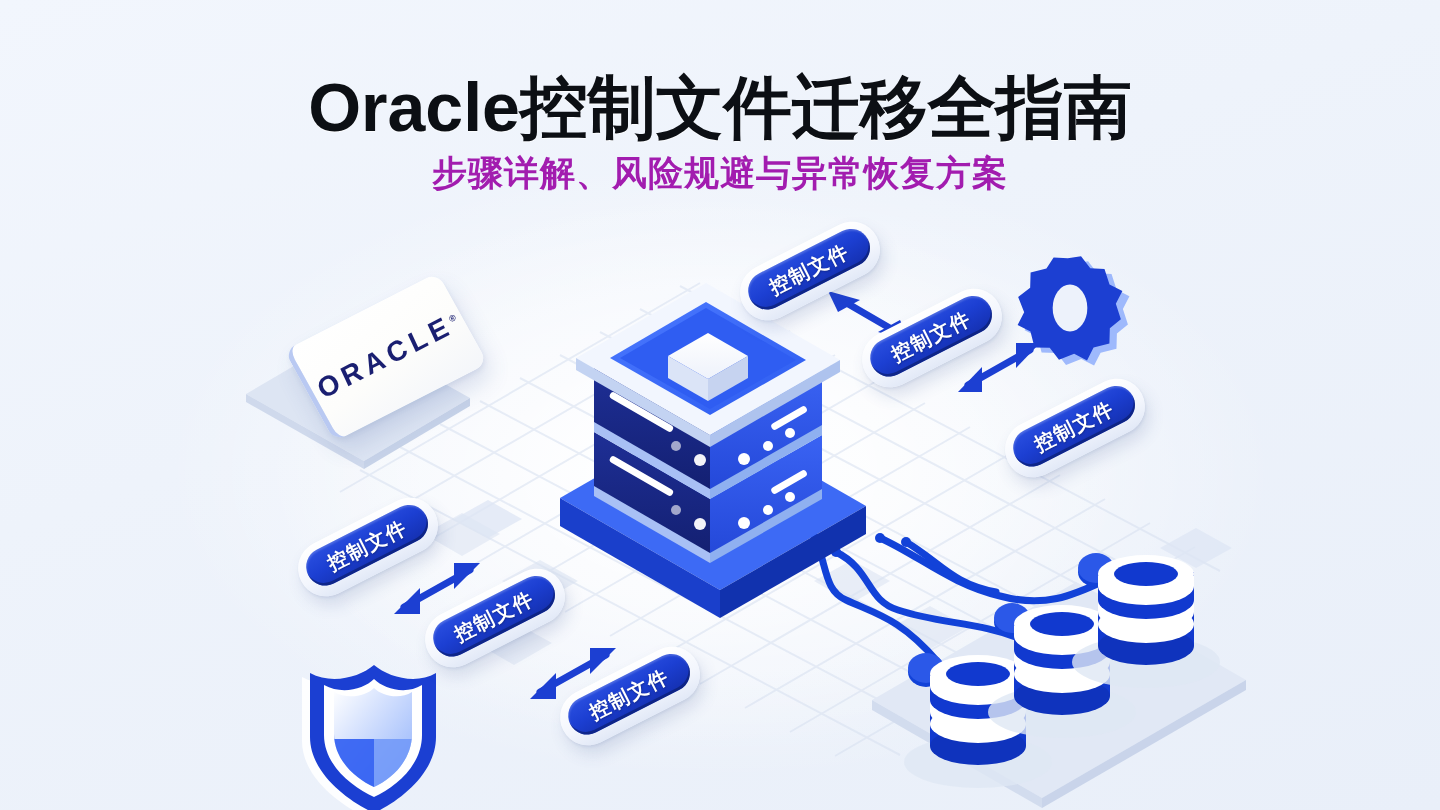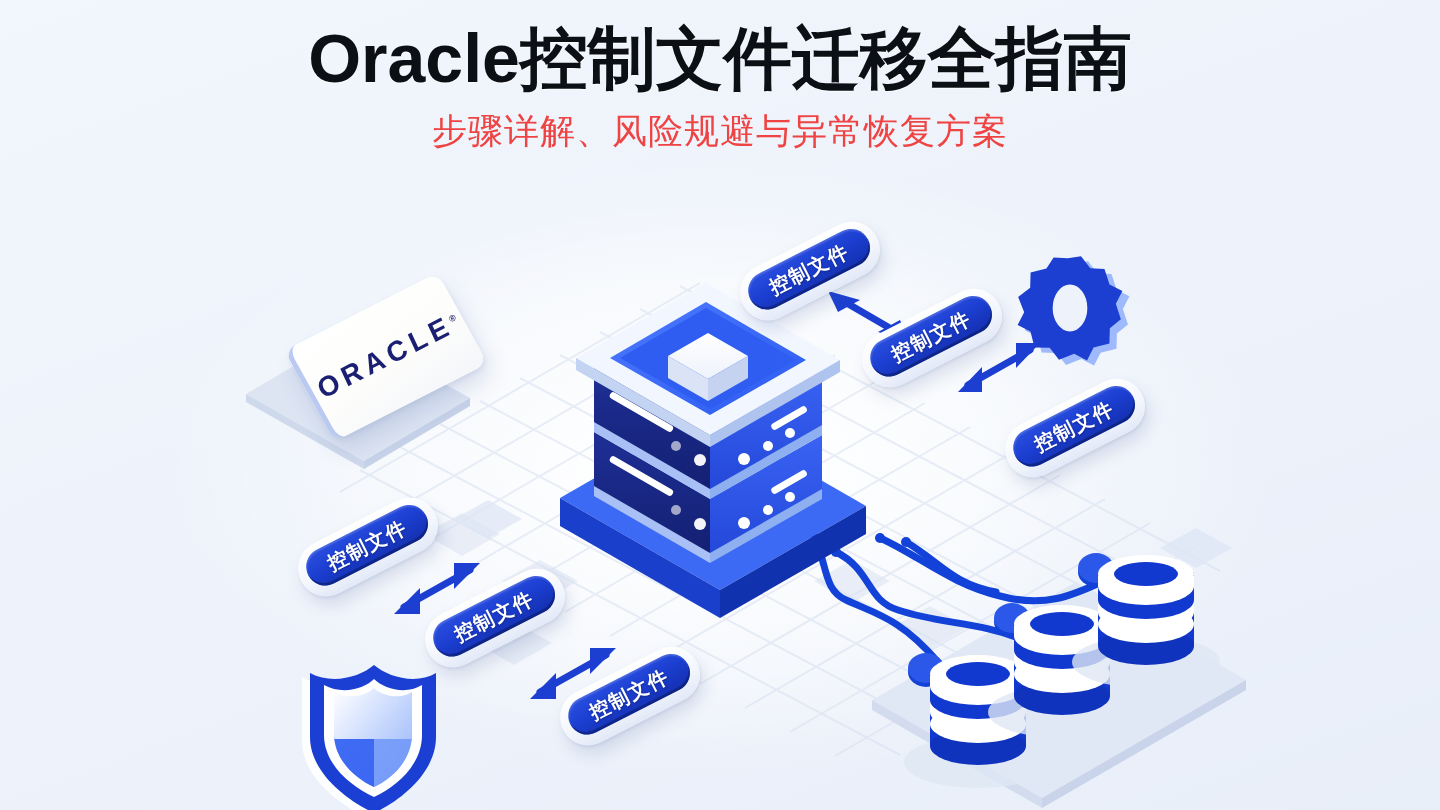--- a/index.html
+++ b/index.html
@@ -9,30 +9,30 @@
     font-family: "Liberation Sans", "DejaVu Sans", sans-serif;
     background:
       radial-gradient(ellipse 900px 500px at 50% 58%, #ffffff 0%, rgba(255,255,255,0) 62%),
       linear-gradient(160deg, #f2f6fd 0%, #eef3fb 40%, #e9eff9 100%);
     position:relative;
   }
 
   
   .header {
     position:absolute; top:0; left:0; width:1440px;
-    padding-top:20px; text-align:center; z-index:40;
+    padding-top:69px; text-align:center; z-index:40;
   }
   .page-title {
     font-size:68px; font-weight:700; letter-spacing:0px;
     color:#0c0f14; line-height:1.12;
     text-shadow:0 1px 0 rgba(255,255,255,.7);
   }
   .page-subtitle {
-    margin-top:12px; font-size:35px; font-weight:400;
-    color:#ef4444; letter-spacing:1px;
+    margin-top:5px; font-size:35px; font-weight:700;
+    color:#a21caf; letter-spacing:1px;
   }
 
   
   .scene {
     position:absolute; left:0; top:0; width:1440px; height:810px;
     z-index:10;
   }
   .scene svg { display:block; width:1440px; height:810px; }
 
   

